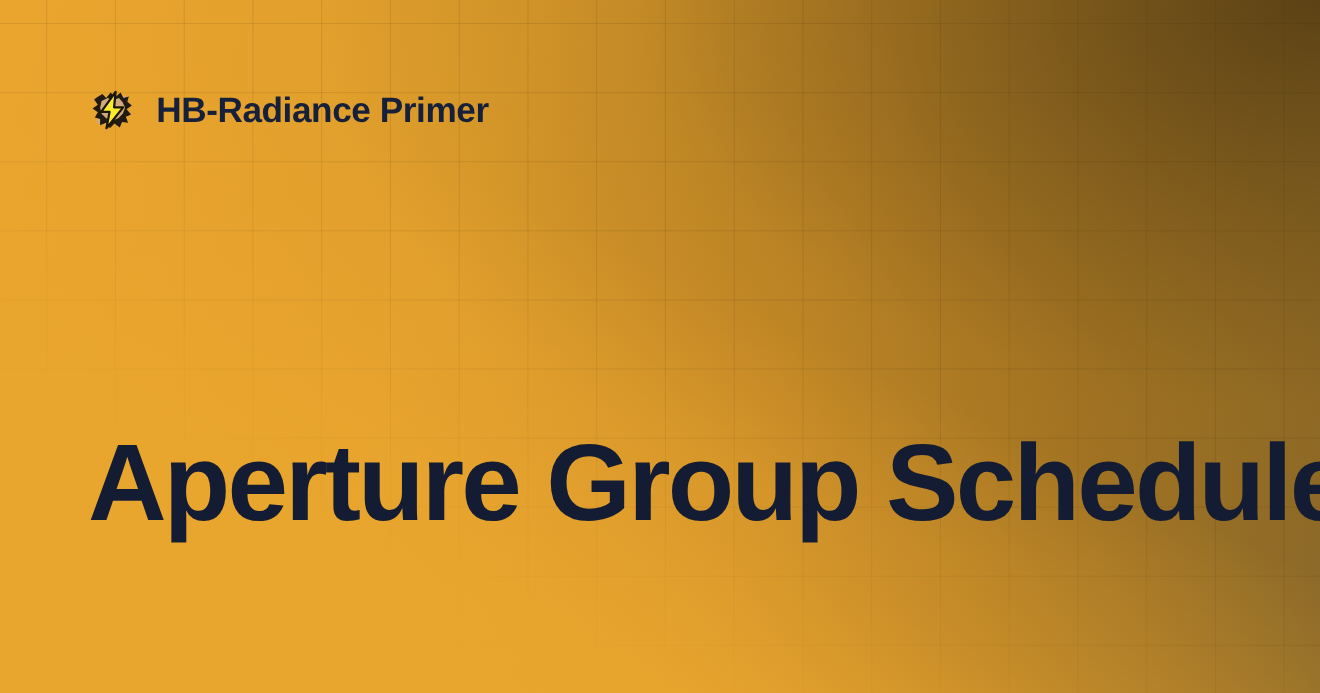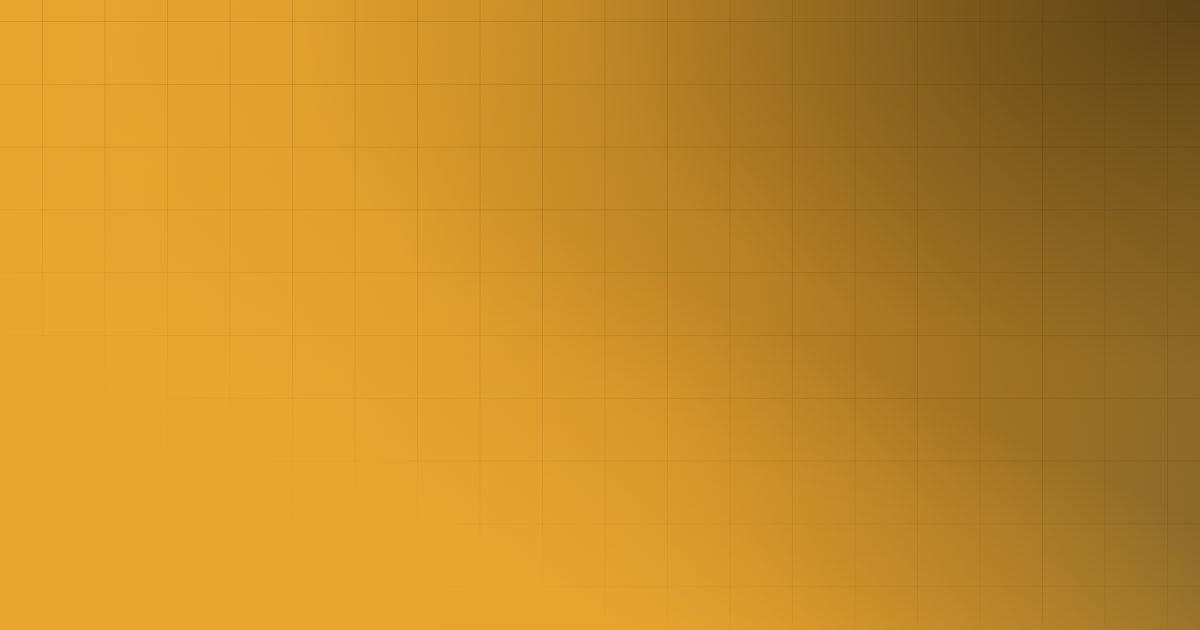--- a/index.html
+++ b/index.html
@@ -124,16 +124,35 @@
 <div class="og-card">
 
   <div class="bg-base"></div>
   <div class="bg-dark-corner"></div>
   <div class="bg-glow"></div>
   <div class="bg-grid"></div>
   <div class="bg-grid-fade"></div>
 
   <div class="content">
 
+    <div class="brand">
+      <svg class="brand-logo" viewBox="0 0 64 64" aria-hidden="true">
 
+        <g>
+          <ellipse cx="42.5" cy="19.5" rx="10.5" ry="6.5" transform="rotate(-18 42.5 19.5)" fill="#D9A878"></ellipse>
+          <ellipse cx="21.5" cy="44.5" rx="10.5" ry="6.5" transform="rotate(-18 21.5 44.5)" fill="#D9A878"></ellipse>
+          <ellipse cx="20.5" cy="22.5" rx="7.5" ry="5.5" transform="rotate(28 20.5 22.5)" fill="#D9A878"></ellipse>
+          <ellipse cx="43.5" cy="42.5" rx="7.5" ry="5.5" transform="rotate(28 43.5 42.5)" fill="#D9A878"></ellipse>
+        </g>
+
+        <path d="M12 15 L19 11 L24 16 L30 9 L36 15 L43 9 L47 16 L54 14 L52 21 L58 26 L51 31 L57 38 L50 41 L53 49 L45 48 L42 55 L35 50 L29 56 L24 49 L16 52 L16 44 L9 42 L13 35 L6 30 L13 25 L8 18 Z" fill="#211A10"></path>
+
+        <path d="M18 20 L26 16 L33 19 L41 16 L46 22 L49 29 L46 37 L40 43 L32 46 L24 43 L18 37 L16 29 Z" fill="#E2B487" opacity="0.92"></path>
+
+        <path d="M36.5 8 L17.5 34.5 L28.5 34.5 L24.5 56 L46.5 28.5 L34.5 28.5 Z" fill="#FAEC2C" stroke="#1B1608" stroke-width="3" stroke-linejoin="round"></path>
+      </svg>
+      <div class="brand-name">HB-Radiance Primer</div>
+    </div>
+
+    <h1 class="headline">Aperture Group Schedule</h1>
 
   </div>
 </div>
 
 </body></html>

